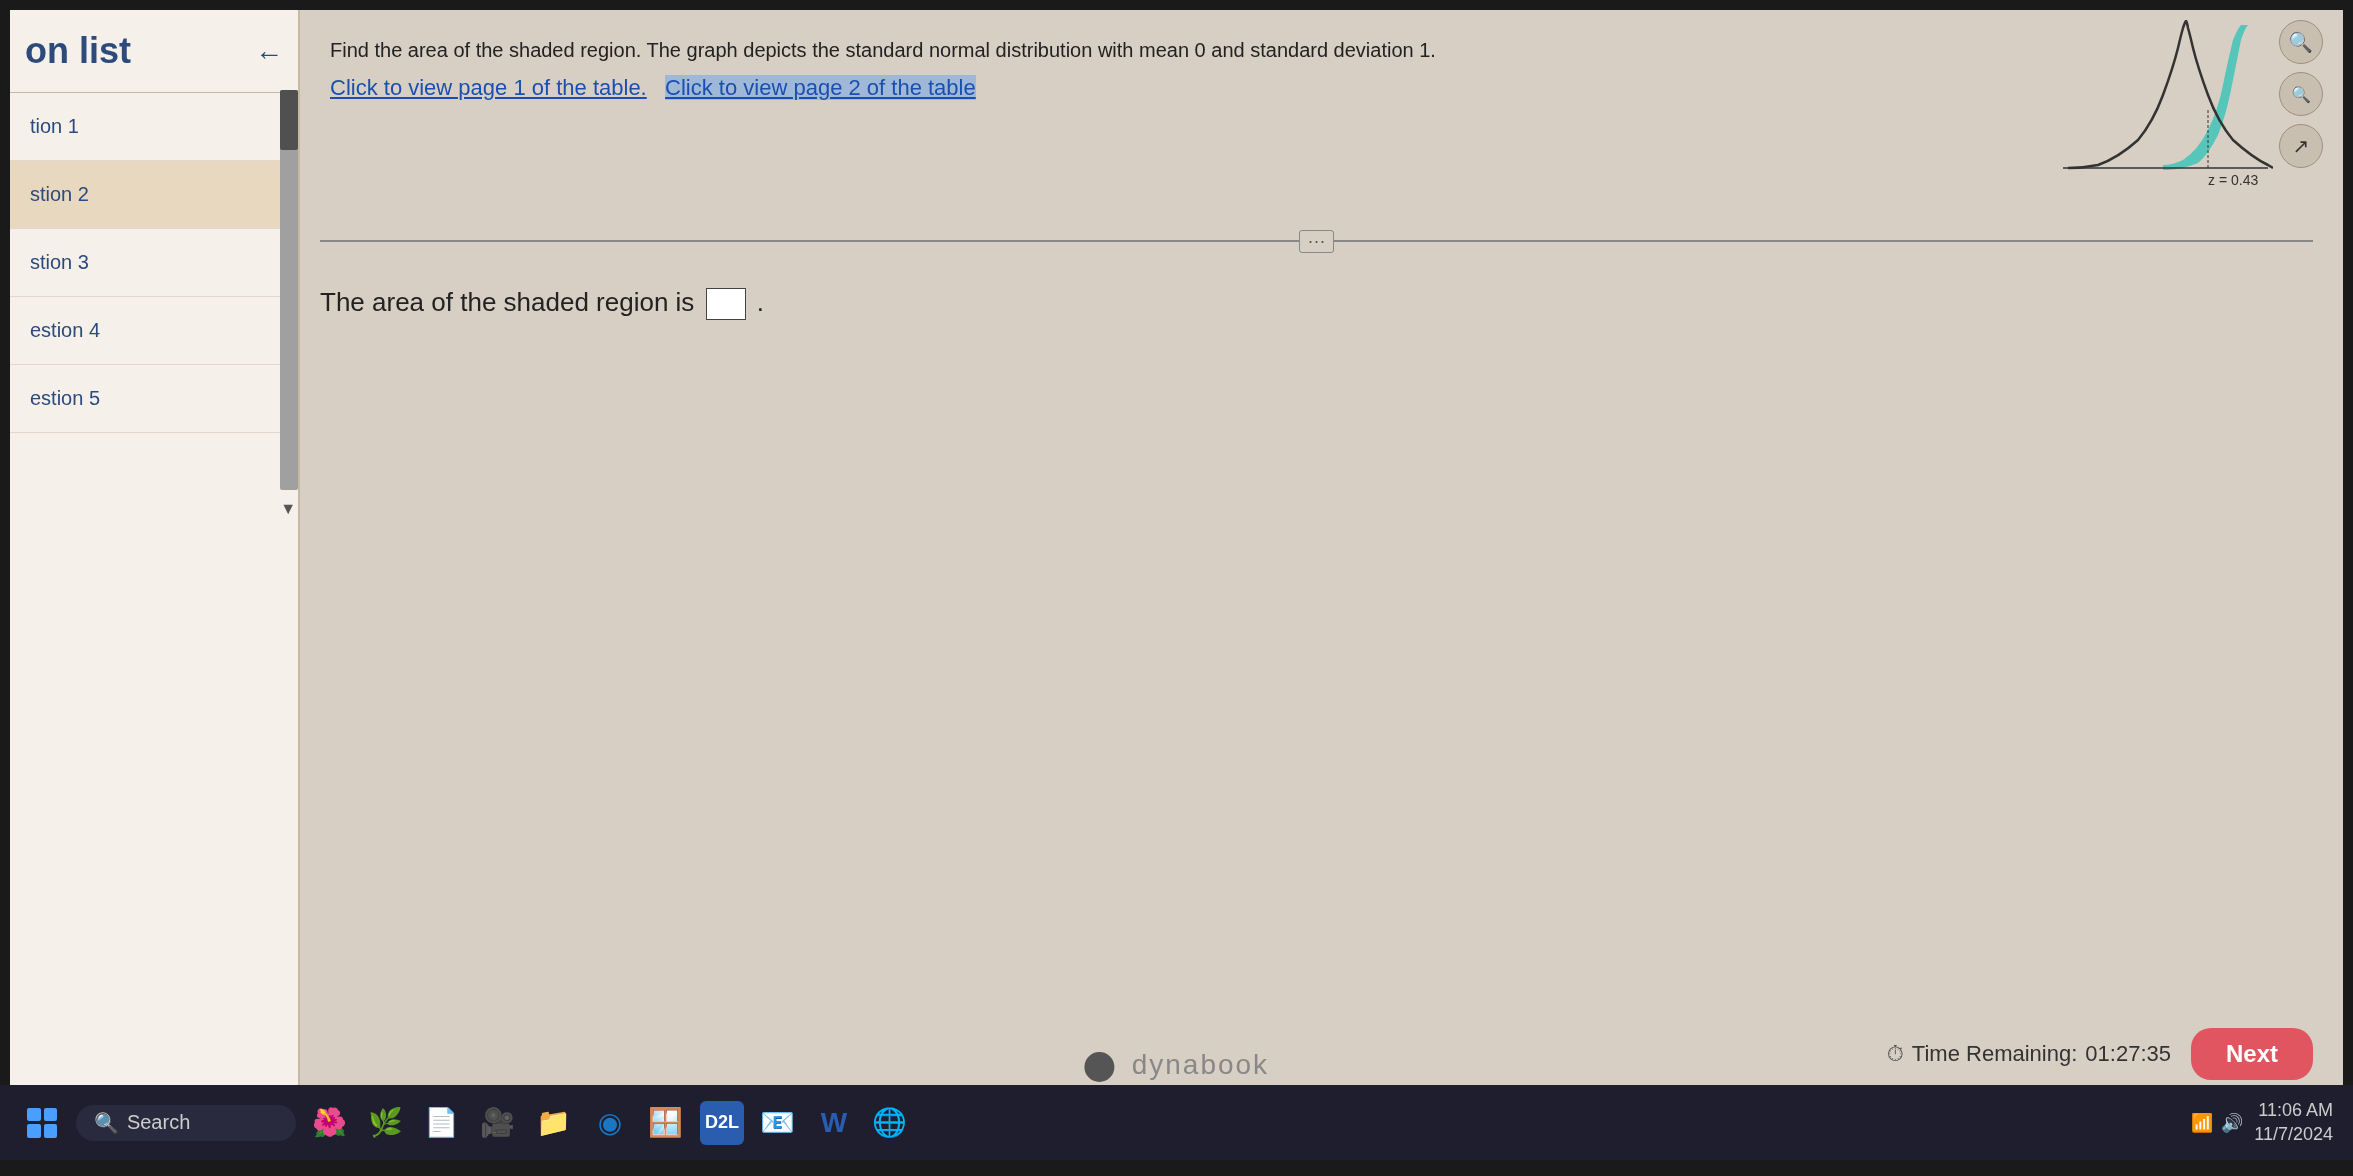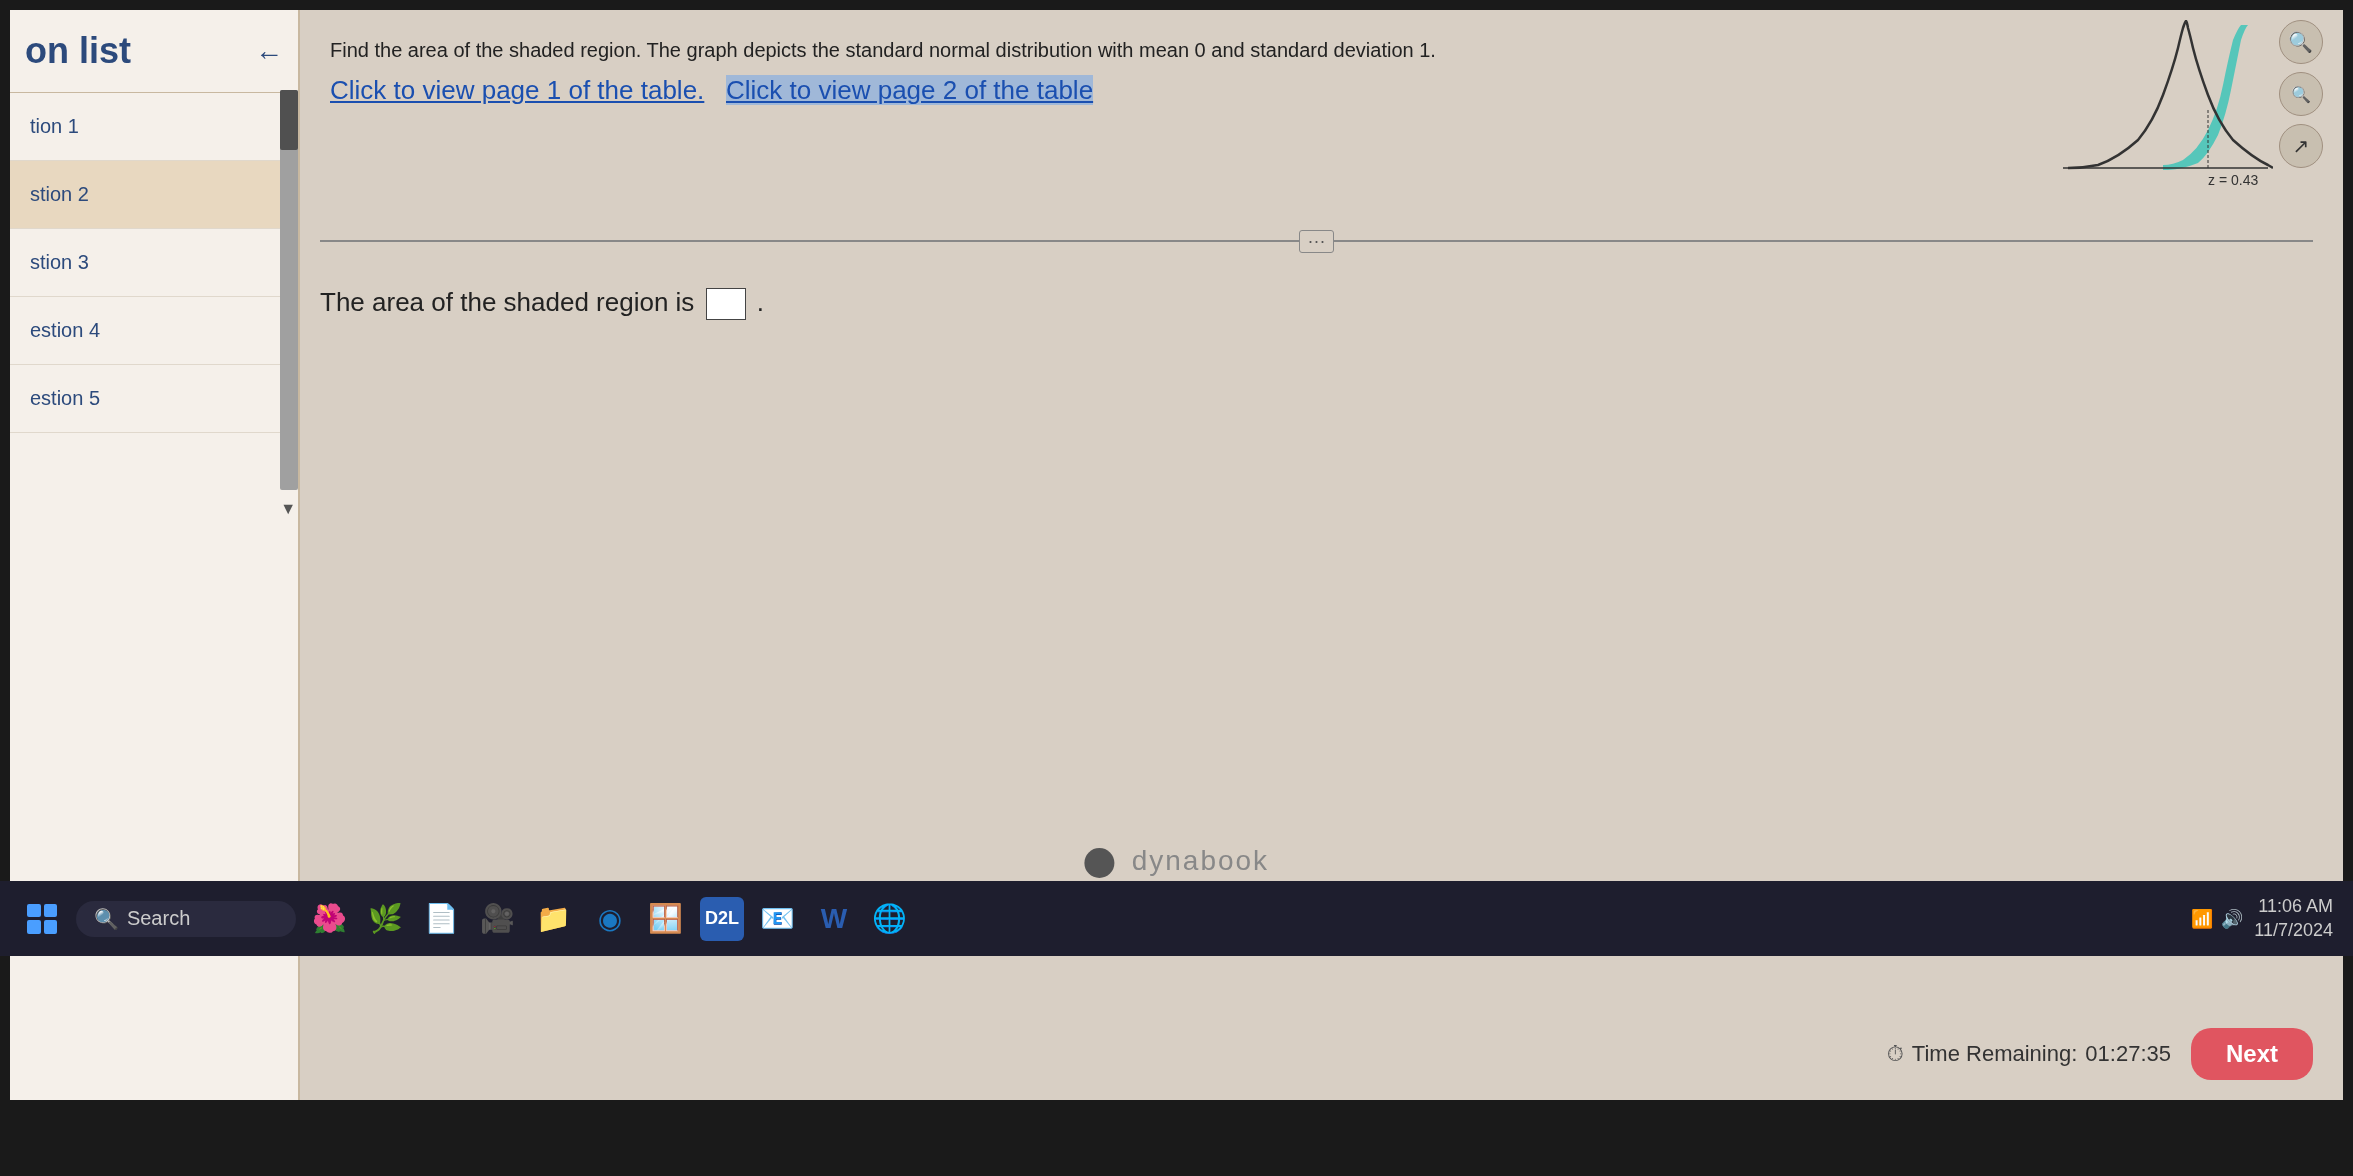--- a/index.html
+++ b/index.html
@@ -11,21 +11,21 @@
       overflow: hidden;
       position: relative;
     }
 
     
     .monitor {
       position: absolute;
       top: 0;
       left: 0;
       width: 2353px;
-      height: 956px;
+      height: 1160px;
       background: #1a1a1a;
     }
 
     
     .screen {
       position: absolute;
       top: 10px;
       left: 10px;
       width: 2333px;
       height: 1090px;
@@ -151,21 +151,21 @@
     .question-text {
       font-size: 20px;
       color: #222;
       line-height: 1.5;
       margin-top: 5px;
       margin-right: 80px;
     }
 
     .links-row {
       margin-top: 10px;
-      font-size: 26px;
+      font-size: 22px;
     }
 
     .link-text {
       color: #1a4fb0;
       text-decoration: underline;
       cursor: pointer;
     }
 
     .link-text.selected {
       background: #a0b8d8;

